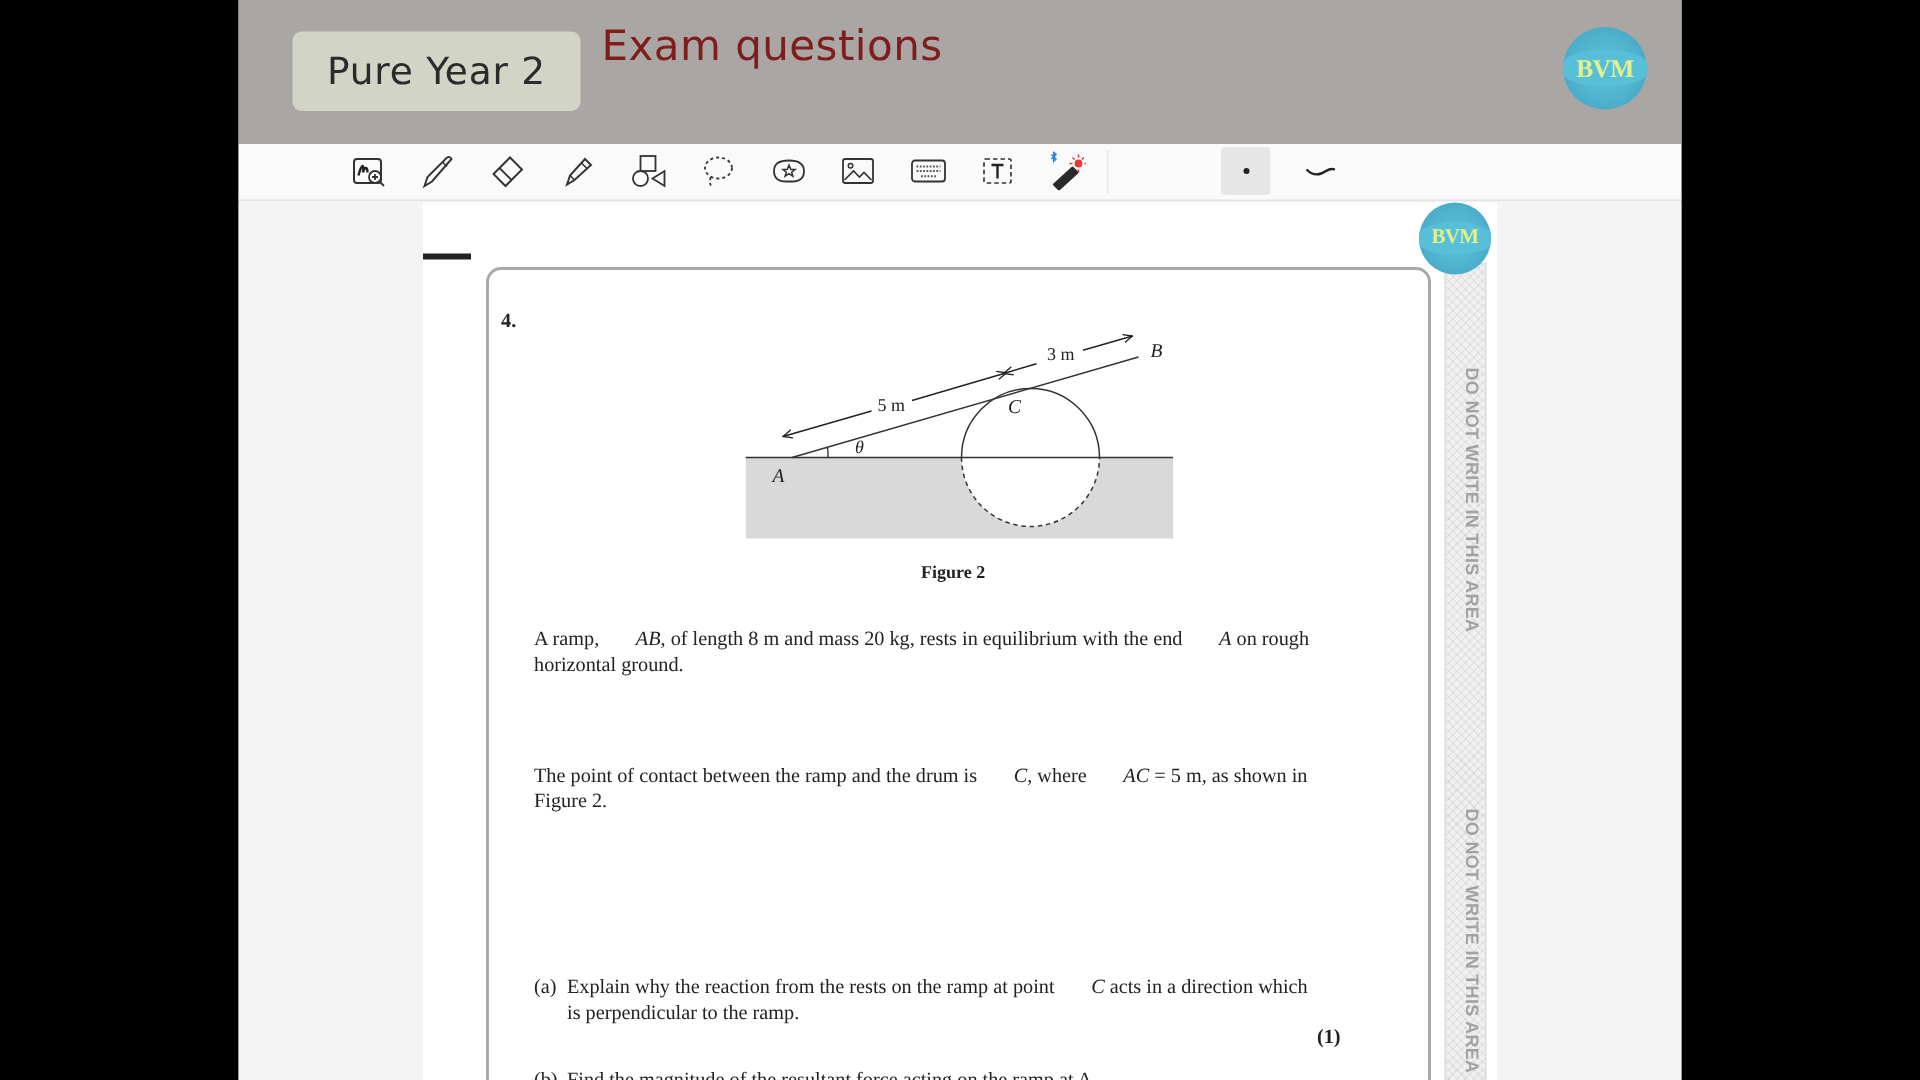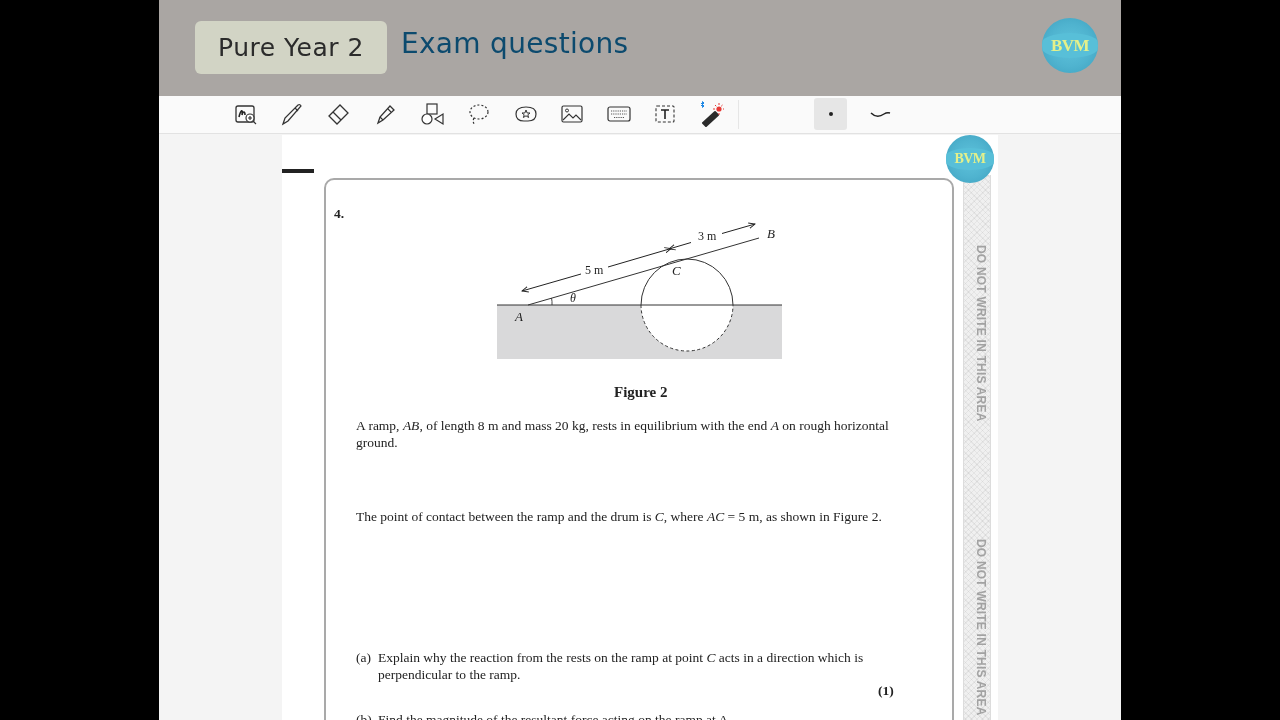--- a/index.html
+++ b/index.html
@@ -4,21 +4,21 @@
 <style>
   * { box-sizing: border-box; margin: 0; padding: 0; }
   html, body { width: 1280px; height: 720px; overflow: hidden; background: #000; }
   body { position: relative; font-family: "Liberation Sans", sans-serif; }
 
   .app { position: absolute; left: 159px; top: 0; width: 962px; height: 720px; background: #f4f4f4; overflow: hidden; }
 
   .header { position: absolute; left: 0; top: 0; width: 994px; height: 96px; background: #aaa6a3; }
   .header .chip { position: absolute; left: 36px; top: 21px; width: 192px; height: 53px; background: #d2d4c5; border-radius: 6px; display: flex; align-items: center; justify-content: center; }
   .header .chip span { font-family: "DejaVu Sans", sans-serif; font-size: 25px; color: #2b2b2b; letter-spacing: 0.5px; }
-  .header .title { position: absolute; left: 242px; top: 27px; font-family: "DejaVu Sans", sans-serif; font-size: 28px; color: #0c4a6e; letter-spacing: 0.3px; }
+  .header .title { position: absolute; left: 242px; top: 14px; font-family: "DejaVu Sans", sans-serif; font-size: 28px; color: #7f1d1d; letter-spacing: 0.3px; }
   .logo { position: absolute; border-radius: 50%; background: radial-gradient(ellipse at 50% 50%, #5fc3dc 0%, #4fb3cf 55%, #3d9fbe 100%); display: flex; align-items: center; justify-content: center; overflow: hidden; }
   .logo::before { content: ""; position: absolute; left: -4%; right: -4%; top: 28%; bottom: 28%; border-radius: 50%; background: #58bfd8; }
   .logo span { position: relative; color: #e4f08a; font-family: Liberation Serif, serif; font-weight: bold; letter-spacing: -0.5px; }
   .header .logo { left: 883px; top: 18px; width: 56px; height: 55px; }
   .header .logo span { font-size: 17px; }
 
   .toolbar { position: absolute; left: 0; top: 96px; width: 962px; height: 38px; background: #fafafa; border-bottom: 1px solid #e2e2e2; }
   .tool { position: absolute; top: 3px; width: 30px; height: 30px; display: flex; align-items: center; justify-content: center; }
   .tool svg { width: 26px; height: 26px; }
   .tool-sep { position: absolute; left: 579px; top: 4px; width: 1px; height: 29px; background: #e6e6e6; }
@@ -31,23 +31,23 @@
   .margin-strip { position: absolute; left: 681px; top: 40px; width: 28px; height: 560px;
     background-color: #f0f0f0;
     background-image: repeating-linear-gradient(45deg, rgba(0,0,0,0.05) 0 1px, transparent 1px 4px), repeating-linear-gradient(-45deg, rgba(0,0,0,0.05) 0 1px, transparent 1px 4px);
     border-left: 1px solid #dcdcdc; border-right: 1px solid #dcdcdc; }
   .margin-text { position: absolute; left: 692px; font-family: "Liberation Sans", sans-serif; font-weight: bold; font-size: 12px; color: #a2a2a2; writing-mode: vertical-rl; letter-spacing: 0.2px; }
   .page .logo { left: 664px; top: 0px; width: 48px; height: 48px; }
   .page .logo span { font-size: 14px; }
 
   .doc { font-family: "Liberation Serif", serif; color: #222; font-size: 13.5px; }
   .qnum { position: absolute; left: 52px; top: 71px; font-weight: bold; font-size: 13.5px; }
-  .fig-caption { position: absolute; left: 332px; top: 249px; font-weight: bold; font-size: 15px; }
+  .fig-caption { position: absolute; left: 332px; top: 239px; font-weight: bold; font-size: 12px; }
   .para { position: absolute; left: 74px; width: 540px; line-height: 17px; }
-  .para i { font-style: italic; }
+  .para i { font-style: italic; margin-left: 21px; }
   .marks { position: absolute; left: 596px; top: 548px; font-weight: bold; }
   .frac { display: inline-block; vertical-align: middle; text-align: center; margin-left: 4px; position: relative; top: -2px; }
   .frac .num { display: block; border-bottom: 1px solid #333; padding: 0 2px; line-height: 15px; }
   .frac .den { display: block; line-height: 16px; }
   .diagram { position: absolute; left: 215px; top: 78px; }
 </style>
 </head>
 <body>
 
 <div class="app">

